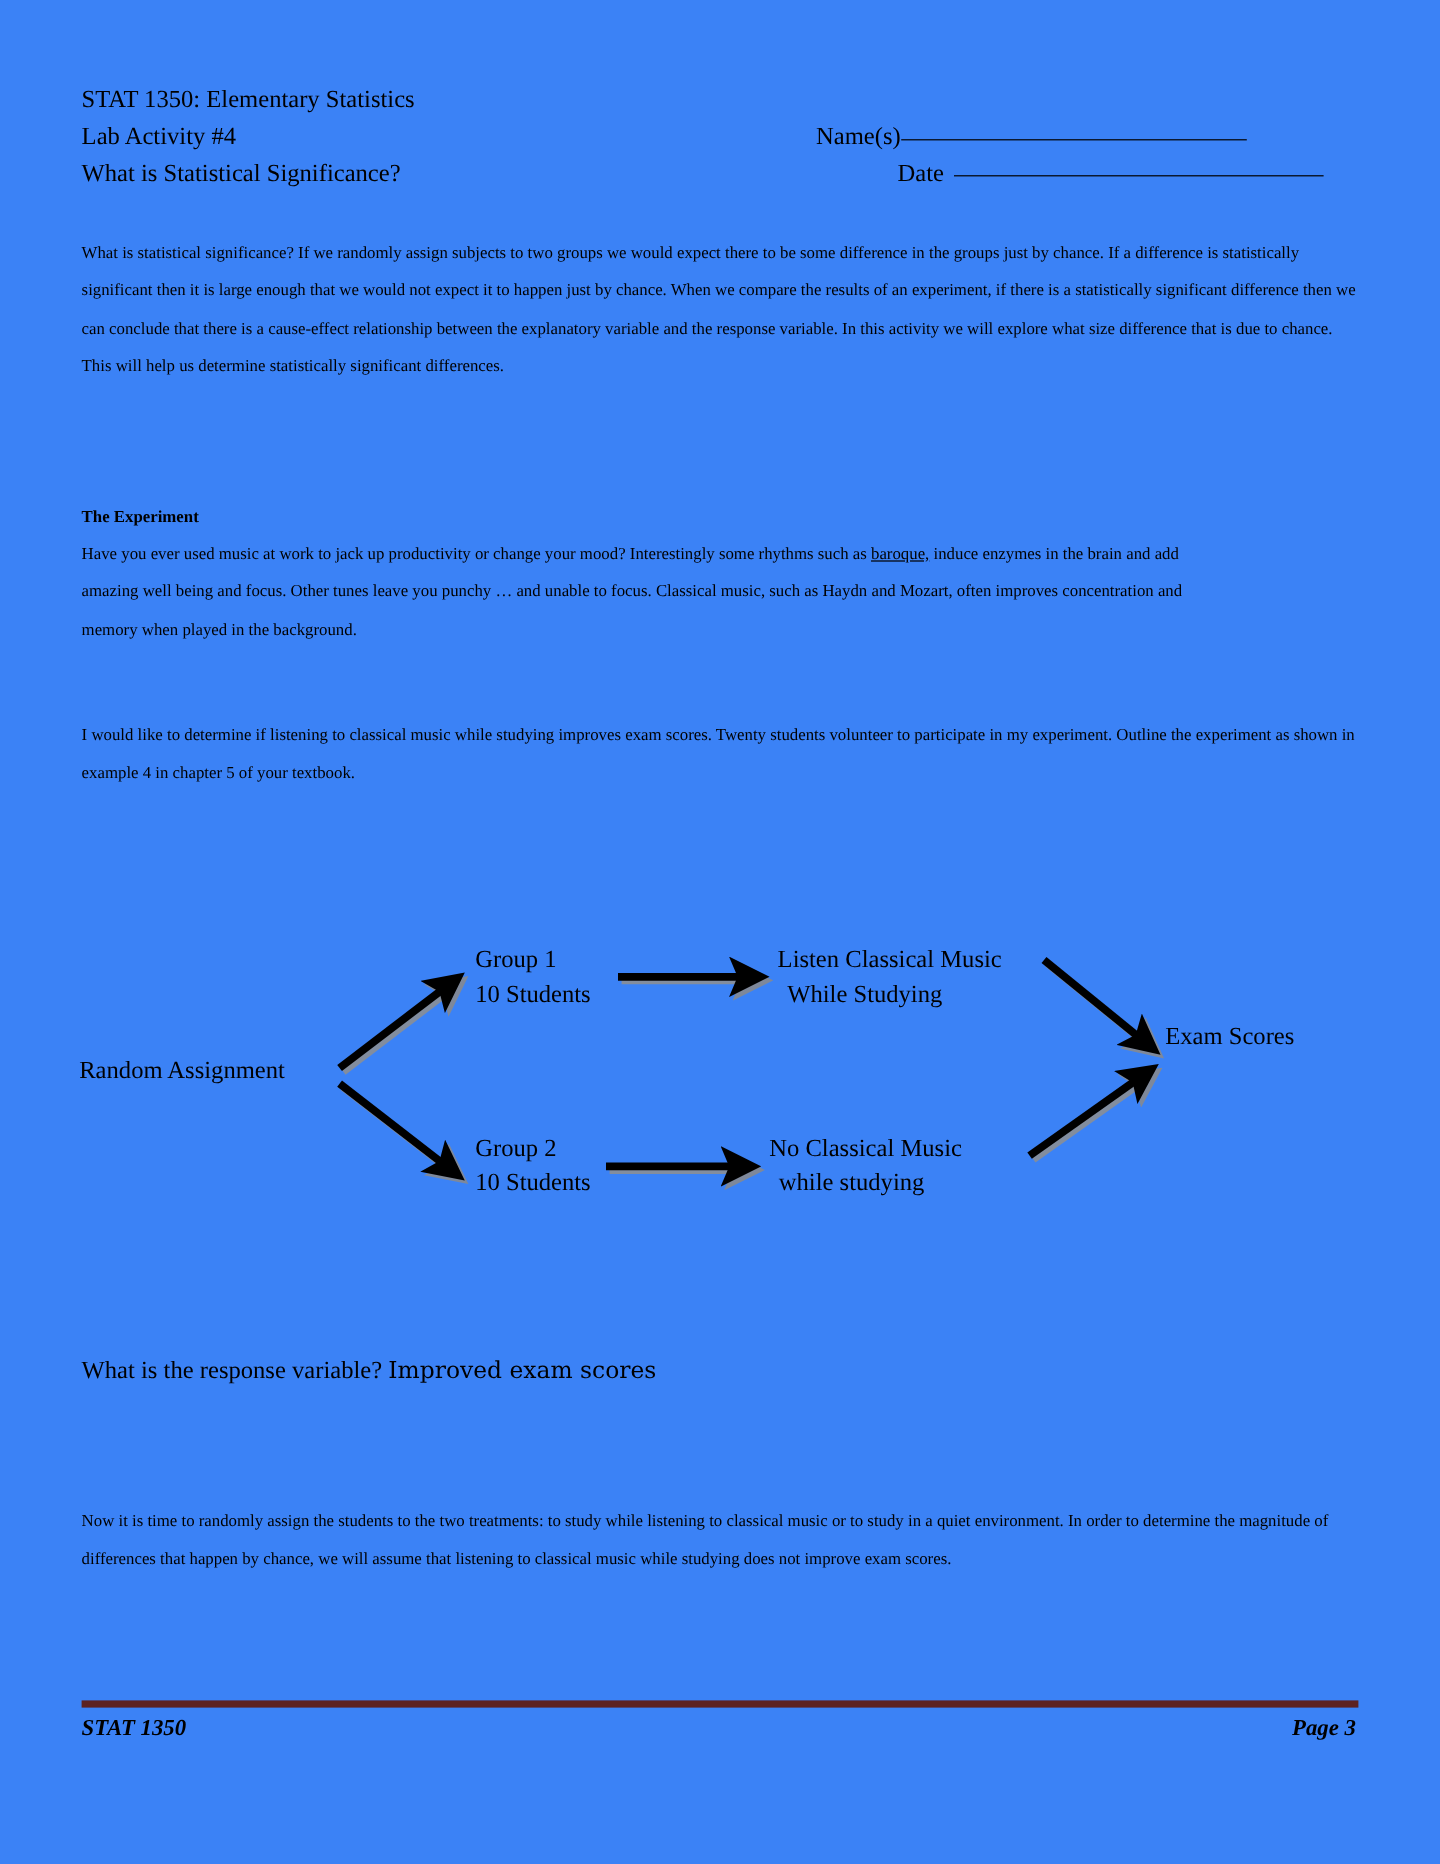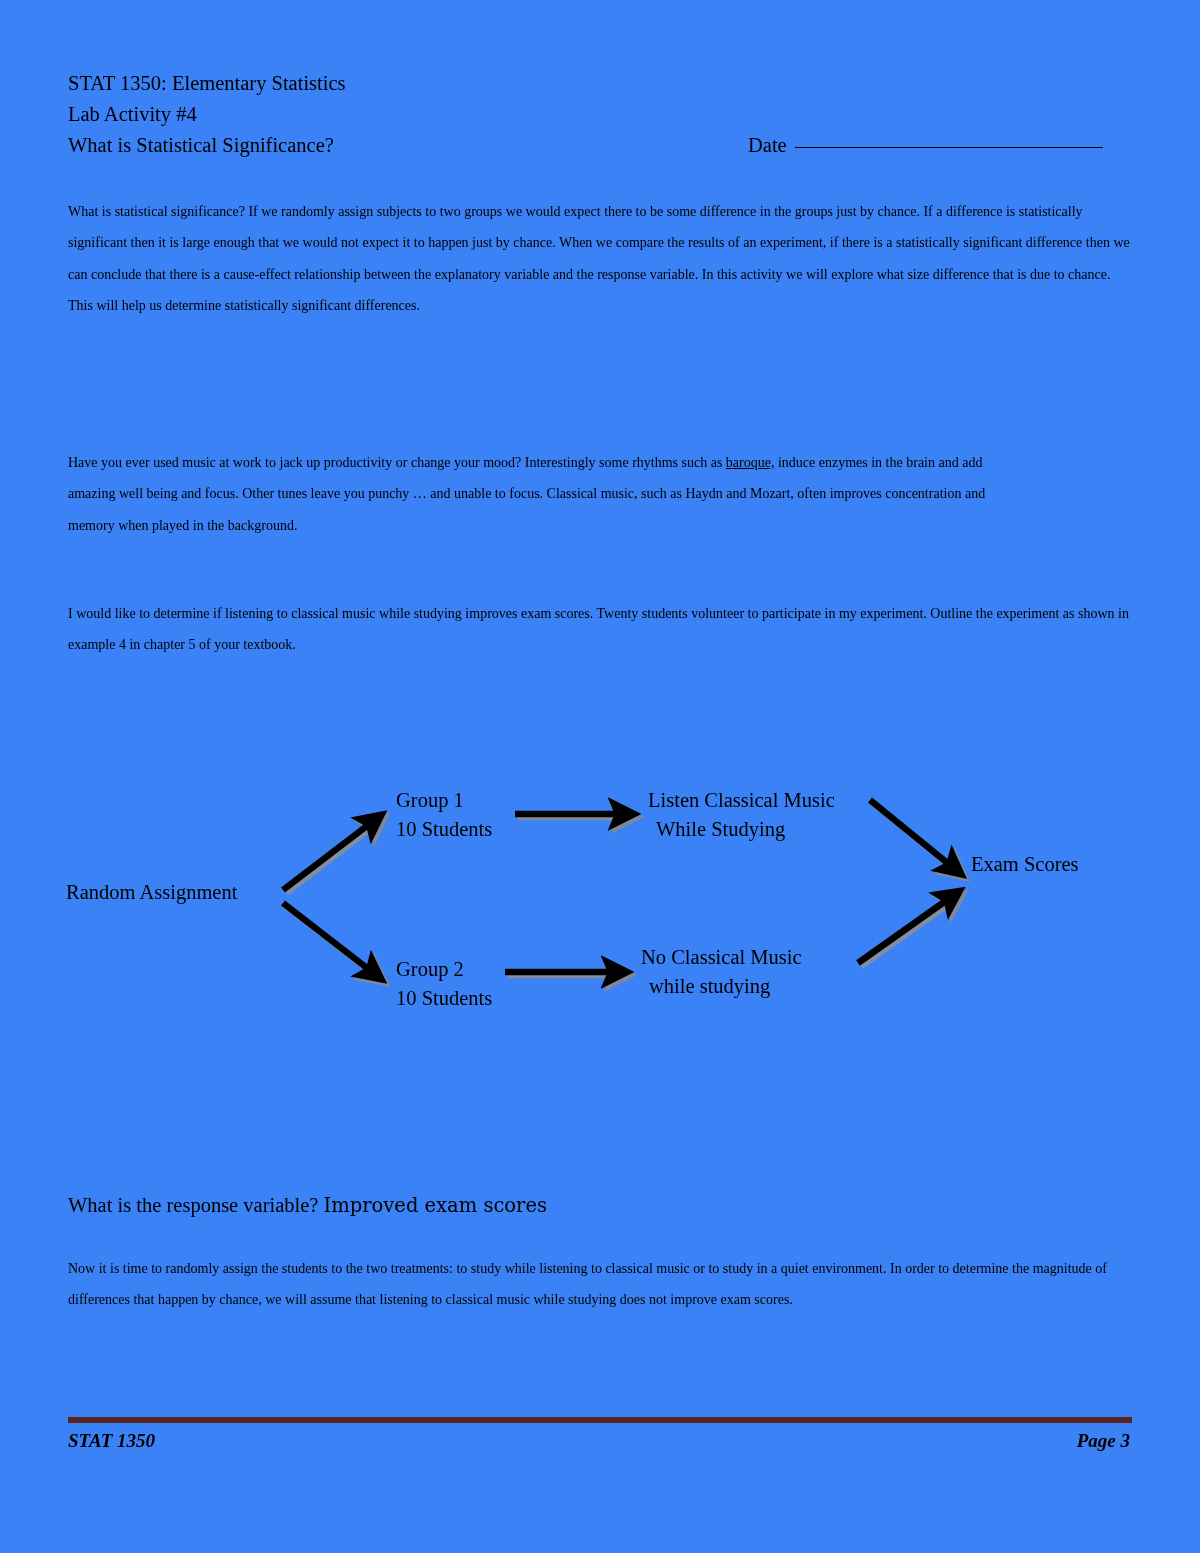--- a/index.html
+++ b/index.html
@@ -72,21 +72,21 @@
   .u { text-decoration: underline; }
 
   .qline {
     position: absolute;
     left: 68px;
     font-size: 20.5px;
     line-height: 31.4px;
     white-space: nowrap;
   }
   .q-explanatory { top: 1126px; }
-  .q-response    { top: 1190px; text-align: right; }
+  .q-response    { top: 1126px; text-align: right; }
 
   .answer {
     font-family: "DejaVu Serif", "Liberation Serif", serif;
     font-size: 19.5px;
   }
 
   
   #diagram {
     position: absolute;
     left: 0;
@@ -101,21 +101,21 @@
   }
   .dlabel {
     position: absolute;
     font-size: 20.5px;
     line-height: 29px;
     white-space: nowrap;
     color: #000;
   }
   .dl-random  { left: 66px;  top: 118px; }
   .dl-group1  { left: 396px; top: 26px;  }
-  .dl-group2  { left: 396px; top: 183px; margin-top: 12px; }
+  .dl-group2  { left: 396px; top: 183px; }
   .dl-treat1  { left: 648px; top: 26px;  }
   .dl-treat2  { left: 641px; top: 183px; }
   .dl-outcome { left: 971px; top: 90px;  }
   .dl-indent  { padding-left: 8px; display: block; }
 
   
   #footer-rule {
     position: absolute;
     left: 68px;
     top: 1417px;
@@ -141,31 +141,35 @@
 <body>
 
 <div id="page">
 
   <div class="header">
     <div class="hdr-row">
       <span class="hdr-left">STAT 1350:  Elementary Statistics</span>
     </div>
     <div class="hdr-row">
       <span class="hdr-left">Lab Activity #4</span>
+      <span class="hdr-right r-name">
+        <span>Name(s)</span><span class="rule-name"></span>
+      </span>
     </div>
     <div class="hdr-row">
       <span class="hdr-left">What is Statistical Significance?</span>
       <span class="hdr-right r-date">
         <span>Date</span><span class="rule-date"></span>
       </span>
     </div>
   </div>
 
   <div class="para p-intro">What is statistical significance?  If we randomly assign subjects to two groups we would expect there to be some difference in the groups just by chance.  If a difference is statistically significant then it is large enough that we would not expect it to happen just by chance.  When we compare the results of an experiment, if there is a statistically significant difference then we can conclude that there is a cause-effect relationship between the explanatory variable and the response variable.  In this activity we will explore what size difference that is due to chance.  This will help us determine statistically significant differences.</div>
 
+  <div class="para p-exp-h">The Experiment</div>
   <div class="para p-exp"><span>Have you ever used music at work to jack up productivity or change your mood? Interestingly some rhythms such as </span><span class="u">baroque,</span><span> induce enzymes in the brain and add amazing well being and focus.  Other tunes leave you punchy … and unable to focus. Classical music, such as Haydn and Mozart, often improves concentration and memory when played in the background.</span></div>
 
   <div class="para p-determ">I would like to determine if listening to classical music while studying improves exam scores.  Twenty students volunteer to participate in my experiment.  Outline the experiment as shown in example 4 in chapter 5 of your textbook.</div>
 
   <div id="diagram">
 
     <svg width="1200" height="270" viewBox="0 0 1200 270">
       <defs>
         <marker id="ah" markerWidth="5.2" markerHeight="5.2" refX="3.0" refY="2.6" orient="auto" markerUnits="strokeWidth">
           <path d="M0,0 L5.2,2.6 L0,5.2 L1.1,2.6 z" fill="#000"></path>

